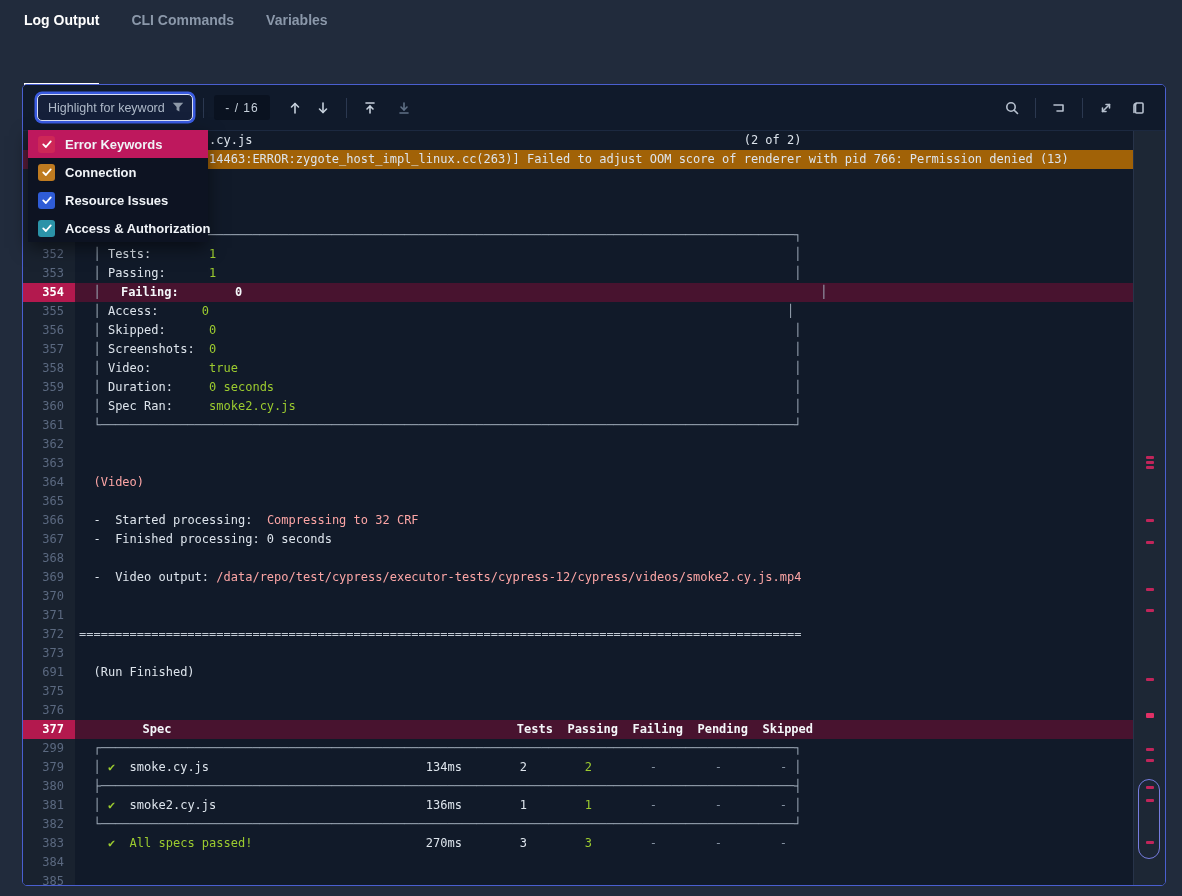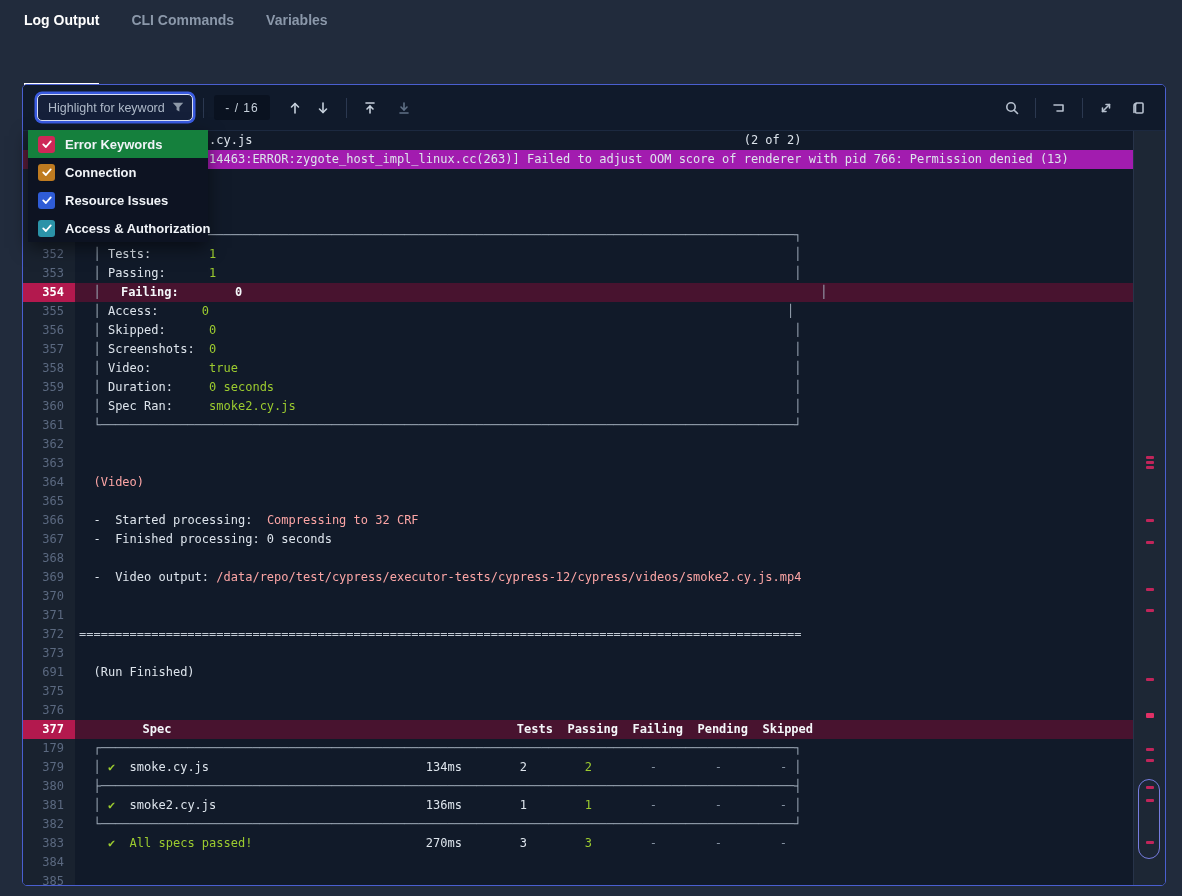--- a/index.html
+++ b/index.html
@@ -47,21 +47,21 @@
   .right-icons .icon-btn svg { stroke:#b6c0ce; }
   
   .log-body { flex:1; display:flex; position:relative; overflow:hidden; }
   .rows { flex:1; overflow:hidden; font-family:"DejaVu Sans Mono","Liberation Mono",monospace; font-size:12px; }
   .row { display:flex; height:19px; line-height:19px; white-space:pre; }
   .num {
     flex:0 0 52px; background:#19222f; color:#5b6980; text-align:right;
     padding-right:11px; cursor:pointer; user-select:none;
   }
   .txt { flex:1; padding-left:4px; }
-  .row.err { background:#a21caf; }
+  .row.err { background:#a16207; }
   .row.err .num { background:#581c39; }
   .row.hl { background:#48132f; }
   .row.hl .num { background:#b3194e; color:#ffffff; font-weight:700; }
   .t-w { color:#dde4ec; }
   .t-bw { color:#f4f7fa; font-weight:700;margin-left:13px; }
   .t-g { color:#9ccb2f; }
   .t-c { color:#fca5a5; }
   .t-b { color:#9fabb9; }
   .t-d { color:#8490a0; }
   .t-e { color:#c3cbd5; }
@@ -69,21 +69,21 @@
   .minimap { flex:0 0 32px; background:#1d2735; border-left:1px solid #273349; position:relative; }
   .mk { position:absolute; left:12px; width:8px; height:3px; background:#c0255a; border-radius:1px; cursor:pointer; }
   .mk.big { height:5px; background:#e13066; }
   .viewport { position:absolute; left:4px; width:22px; border:1.5px solid #767cdf; border-radius:11px; cursor:grab; }
   
   .dropdown {
     position:absolute; left:28px; top:130px; width:180px; background:#0d1322;
     box-shadow:0 6px 16px rgba(0,0,0,.5); z-index:30;
   }
   .dd-item { height:28px; display:flex; align-items:center; padding:0 10px; cursor:pointer; }
-  .dd-item.hl { background:#15803d;text-align:right; }
+  .dd-item.hl { background:#be185d;text-align:right; }
   .checkbox { width:17px; height:17px; border-radius:3px; margin-right:10px; display:flex; align-items:center; justify-content:center; flex:0 0 17px; }
   .checkbox svg { stroke:#ffffff; stroke-width:2.4; fill:none; stroke-linecap:round; stroke-linejoin:round; }
   .dd-label { color:#f0f3f7; font-size:13px; font-weight:700; white-space:nowrap; }
 </style>
 </head>
 <body>
 
 <div class="tab-bar">
     <div class="tab active">Log Output</div>
     <div class="tab">CLI Commands</div>
@@ -183,21 +183,21 @@
         <div class="row"><div class="num">368</div><div class="txt"></div></div>
         <div class="row"><div class="num">369</div><div class="txt">  <span class="t-w">-</span>  <span class="t-w">Video output: </span><span class="t-c">/data/repo/test/cypress/executor-tests/cypress-12/cypress/videos/smoke2.cy.js.mp4</span></div></div>
         <div class="row"><div class="num">370</div><div class="txt"></div></div>
         <div class="row"><div class="num">371</div><div class="txt"></div></div>
         <div class="row"><div class="num">372</div><div class="txt"><span class="t-e">====================================================================================================</span></div></div>
         <div class="row"><div class="num">373</div><div class="txt"></div></div>
         <div class="row"><div class="num">691</div><div class="txt">  <span class="t-w">(Run Finished)</span></div></div>
         <div class="row"><div class="num">375</div><div class="txt"></div></div>
         <div class="row"><div class="num">376</div><div class="txt"></div></div>
         <div class="row hl"><div class="num">377</div><div class="txt">       <span class="t-bw">Spec</span>                                              <span class="t-bw">Tests  Passing  Failing  Pending  Skipped</span></div></div>
-        <div class="row"><div class="num">179</div><div class="txt"><span class="t-b">  ┌────────────────────────────────────────────────────────────────────────────────────────────────┐</span></div></div>
+        <div class="row"><div class="num">299</div><div class="txt"><span class="t-b">  ┌────────────────────────────────────────────────────────────────────────────────────────────────┐</span></div></div>
         <div class="row"><div class="num">379</div><div class="txt">  <span class="t-b">│ </span><span class="t-g">✔</span>  <span class="t-w">smoke.cy.js</span>                              <span class="t-w">134ms</span>        <span class="t-w">2</span>        <span class="t-g">2</span>        <span class="t-d">-</span>        <span class="t-d">-</span>        <span class="t-d">-</span> <span class="t-b">│</span></div></div>
         <div class="row"><div class="num">380</div><div class="txt"><span class="t-b">  ├────────────────────────────────────────────────────────────────────────────────────────────────┤</span></div></div>
         <div class="row"><div class="num">381</div><div class="txt">  <span class="t-b">│ </span><span class="t-g">✔</span>  <span class="t-w">smoke2.cy.js</span>                             <span class="t-w">136ms</span>        <span class="t-w">1</span>        <span class="t-g">1</span>        <span class="t-d">-</span>        <span class="t-d">-</span>        <span class="t-d">-</span> <span class="t-b">│</span></div></div>
         <div class="row"><div class="num">382</div><div class="txt"><span class="t-b">  └────────────────────────────────────────────────────────────────────────────────────────────────┘</span></div></div>
         <div class="row"><div class="num">383</div><div class="txt">    <span class="t-g">✔</span>  <span class="t-g">All specs passed!</span>                        <span class="t-w">270ms</span>        <span class="t-w">3</span>        <span class="t-g">3</span>        <span class="t-d">-</span>        <span class="t-d">-</span>        <span class="t-d">-</span></div></div>
         <div class="row"><div class="num">384</div><div class="txt"></div></div>
         <div class="row"><div class="num">385</div><div class="txt"></div></div>
       </div>
     <div class="minimap">
         <div class="mk" style="top: 325px;"></div>

